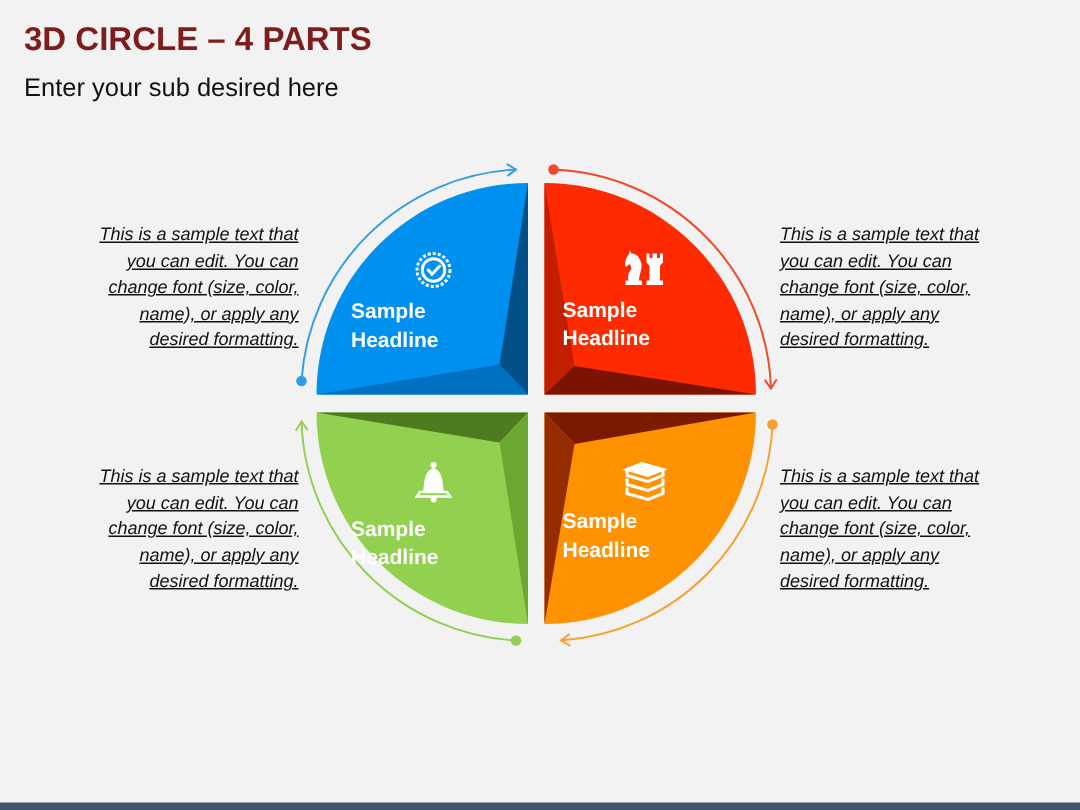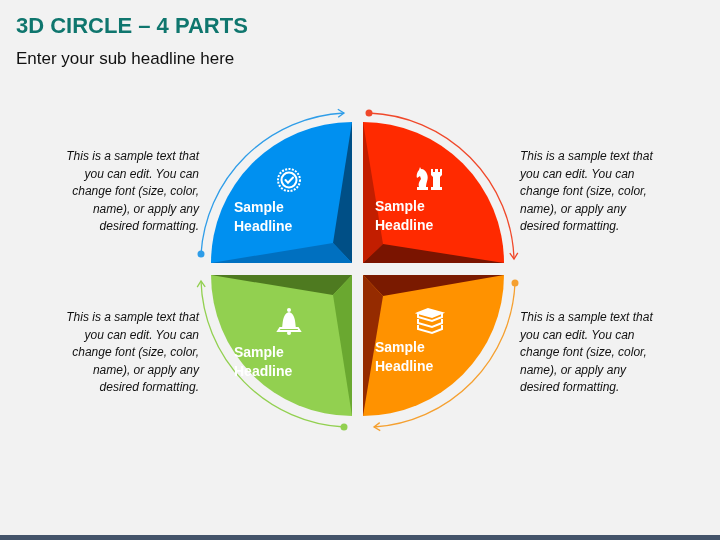--- a/index.html
+++ b/index.html
@@ -1,30 +1,30 @@
 <!DOCTYPE html>
 <html><head>
 <meta charset="utf-8">
 <style>
   html,body{margin:0;padding:0;}
   body{width:720px;height:540px;background:#f2f2f2;position:relative;overflow:hidden;font-family:"Liberation Sans",sans-serif;}
-  .title{position:absolute;left:16px;top:13px;font-size:22px;font-weight:bold;color:#0f766e;letter-spacing:0;}
+  .title{position:absolute;left:16px;top:13px;font-size:22px;font-weight:bold;color:#7f1d1d;letter-spacing:0;}
   .subtitle{position:absolute;left:16px;top:49px;font-size:17px;color:#111;}
-  .para{position:absolute;width:170px;font-size:12px;font-style:italic;line-height:17.5px;color:#111;}
+  .para{position:absolute;width:170px;font-size:12px;font-style:italic;line-height:17.5px;color:#111;text-decoration:underline;}
   .para.left{text-align:right;}
   .para.right{text-align:left;}
   #diagram{position:absolute;left:0;top:0;}
   .label{position:absolute;width:110px;text-align:left;color:#fff;font-weight:bold;font-size:14px;line-height:19px;}
   .footer{position:absolute;left:0;bottom:0;width:720px;height:5px;background:#44546a;}
 </style>
 </head>
 <body>
 
 <div class="title">3D CIRCLE – 4 PARTS</div>
-<div class="subtitle">Enter your sub headline here</div>
+<div class="subtitle">Enter your sub desired here</div>
 
 <svg id="diagram" width="720" height="540" viewBox="0 0 720 540">
   <defs>
     <marker id="arrBlue" markerWidth="10" markerHeight="10" refX="7" refY="5" orient="auto" markerUnits="userSpaceOnUse">
       <path d="M1,1 L7,5 L1,9" fill="none" stroke="#2f9de8" stroke-width="1.3"></path>
     </marker>
     <marker id="arrRed" markerWidth="10" markerHeight="10" refX="7" refY="5" orient="auto" markerUnits="userSpaceOnUse">
       <path d="M1,1 L7,5 L1,9" fill="none" stroke="#f0482a" stroke-width="1.3"></path>
     </marker>
     <marker id="arrGreen" markerWidth="10" markerHeight="10" refX="7" refY="5" orient="auto" markerUnits="userSpaceOnUse">

